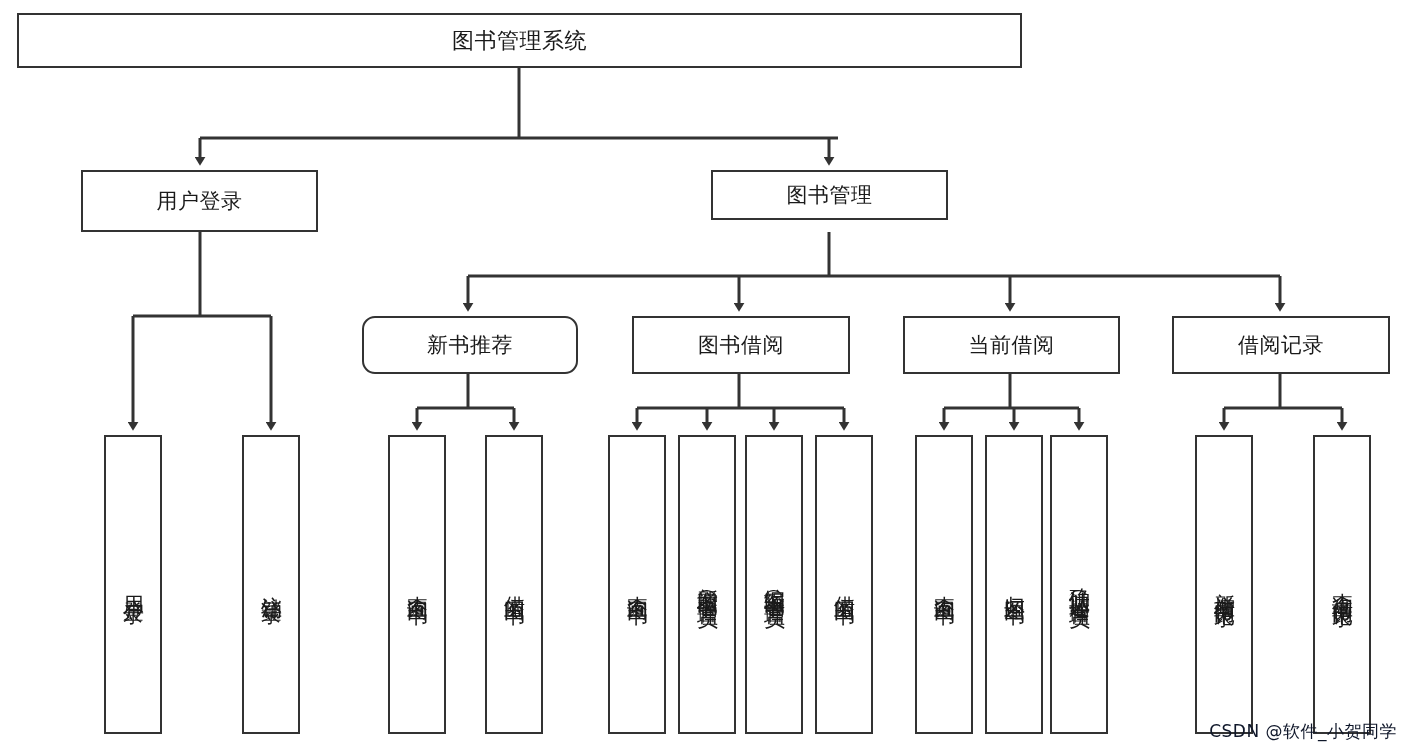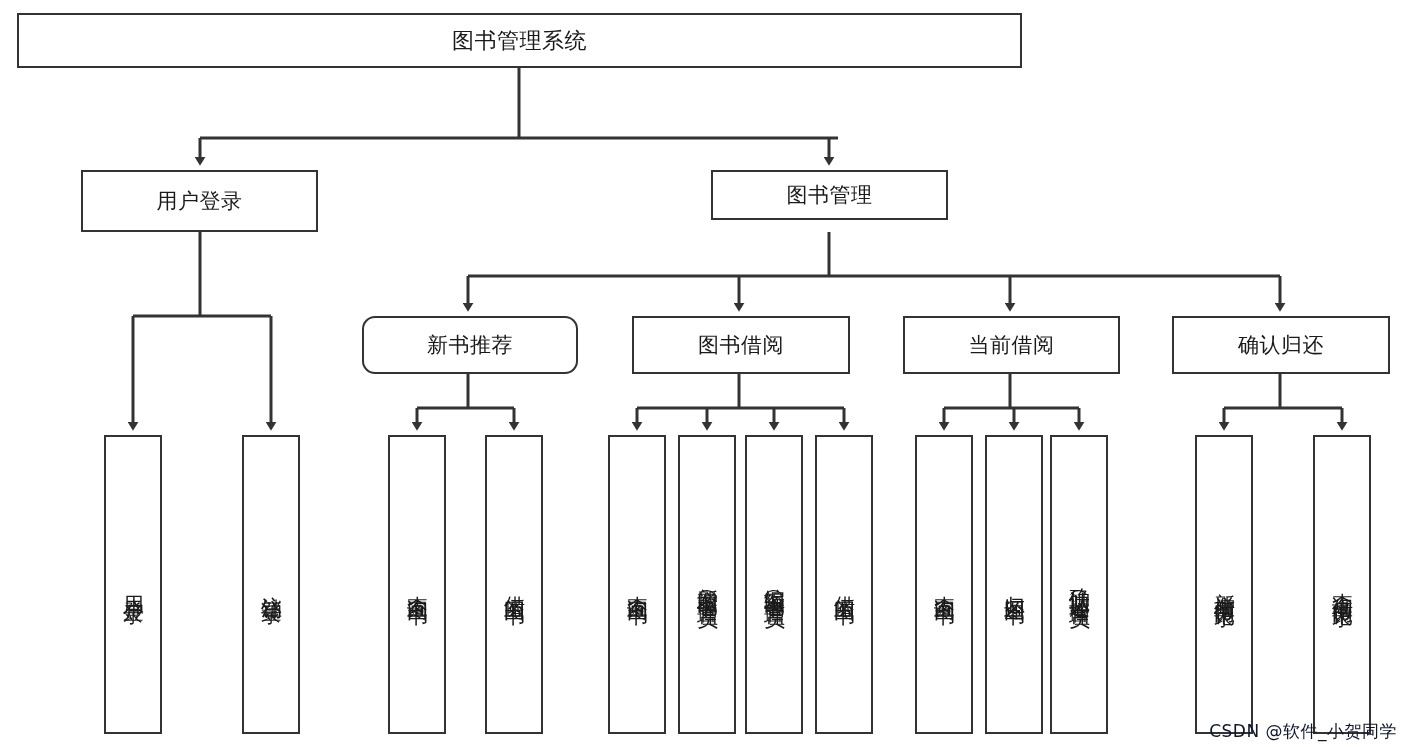--- a/index.html
+++ b/index.html
@@ -155,21 +155,21 @@
 
   <div class="node-box node-horizontal" style="left:632px; top:316px; width:218px; height:58px;">
     <span class="node-label">图书借阅</span>
   </div>
 
   <div class="node-box node-horizontal" style="left:903px; top:316px; width:217px; height:58px;">
     <span class="node-label">当前借阅</span>
   </div>
 
   <div class="node-box node-horizontal" style="left:1172px; top:316px; width:218px; height:58px;">
-    <span class="node-label">确认归还</span>
+    <span class="node-label">借阅记录</span>
   </div>
 
   <div class="node-box node-vertical" style="left:104px; top:435px; width:58px; height:299px;">
     <span class="node-label">用户登录</span>
   </div>
 
   <div class="node-box node-vertical" style="left:242px; top:435px; width:58px; height:299px;">
     <span class="node-label">注销登录</span>
   </div>
 

